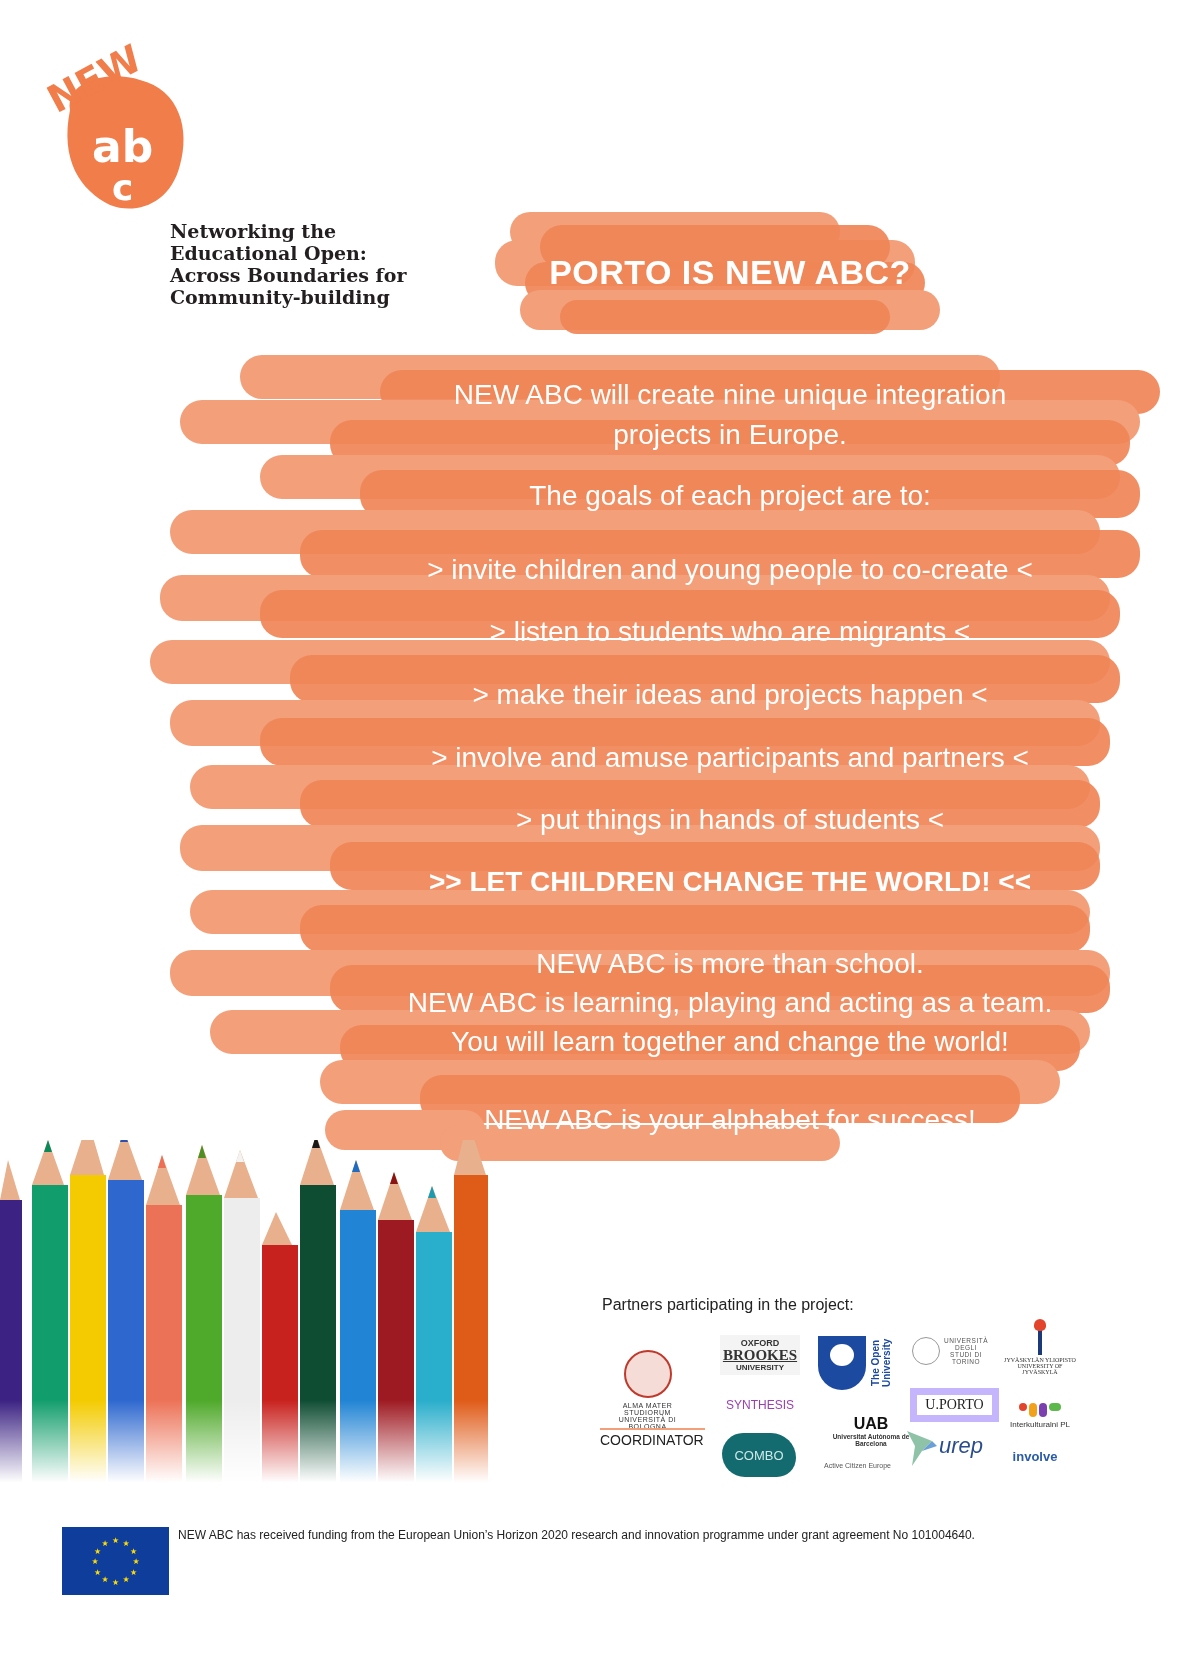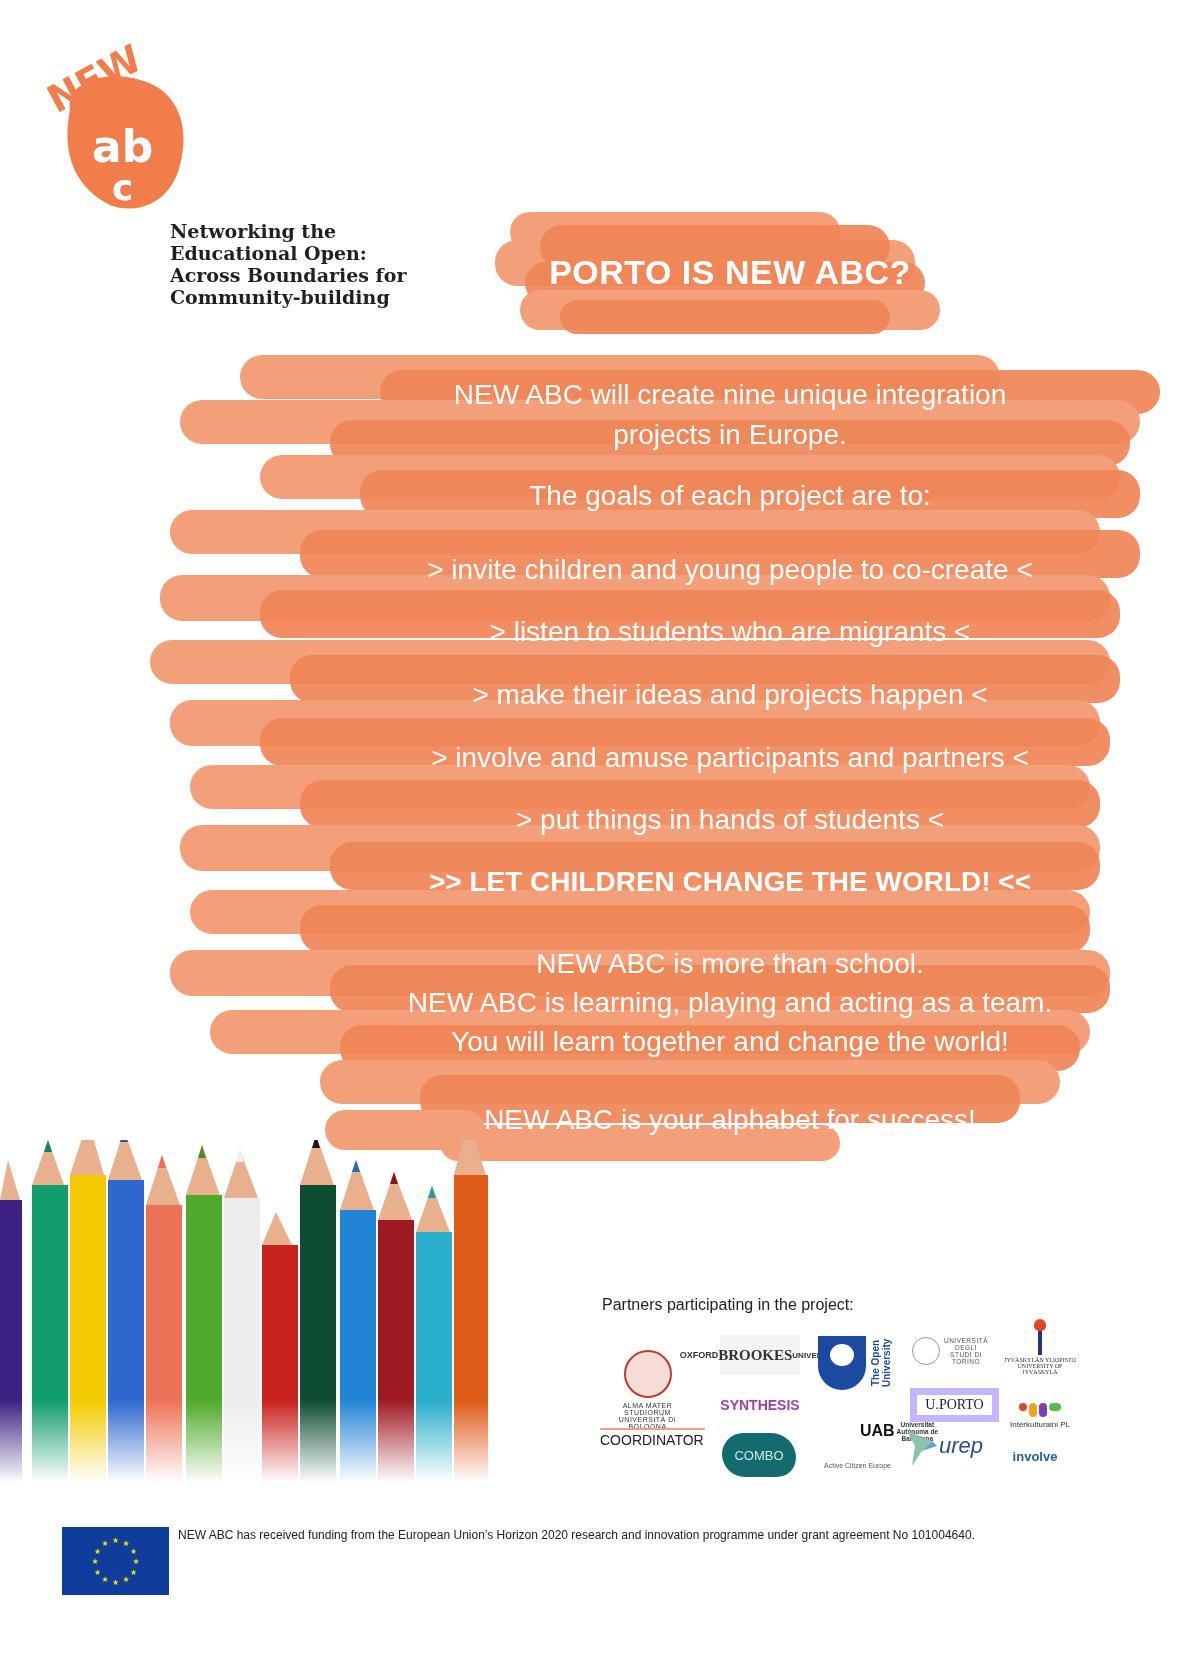--- a/index.html
+++ b/index.html
@@ -169,39 +169,39 @@
 
 <div class="abs partners-title">Partners participating in the project:</div>
 
 <div class="logo-box" style="left:600px;top:1350px;width:95px;height:80px;flex-direction:column;">
   <div style="width:44px;height:44px;border-radius:50%;border:2px solid #c0392b;background:#f6dcd7;"></div>
   <div style="font-size:7px;margin-top:4px;letter-spacing:0.5px;">ALMA MATER STUDIORUM UNIVERSITÀ DI BOLOGNA</div>
 </div>
 <div class="abs" style="left:600px;top:1428px;width:105px;height:2px;background:#f29f7a;"></div>
 <div class="abs" style="left:600px;top:1432px;font-size:14px;color:#222;">COORDINATOR</div>
 
-<div class="logo-box" style="left:720px;top:1335px;width:80px;height:40px;flex-direction:row;background:#f4f4f4;">
+<div class="logo-box" style="left:720px;top:1335px;width:80px;height:40px;flex-direction:column;background:#f4f4f4;">
   <div style="font-size:9px;font-weight:bold;line-height:9px;">OXFORD</div>
-  <div style="font-size:15px;font-family:'Liberation Serif',serif;font-weight:bold;line-height:15px;">BROOKES</div>
+  <div style="font-size:15px;font-family:'Liberation Serif',serif;font-weight:bold;line-height:15px;text-decoration:underline;">BROOKES</div>
   <div style="font-size:8px;font-weight:bold;line-height:9px;">UNIVERSITY</div>
 </div>
-<div class="logo-box" style="left:720px;top:1390px;width:80px;height:30px;color:#9b3fb0;font-size:14px;font-weight:bold;">
+<div class="logo-box" style="left:720px;top:1390px;width:80px;height:30px;color:#9b3fb0;font-size:12px;font-weight:normal;">
   <span>SYNTHESIS</span>
 </div>
 <div class="logo-box" style="left:722px;top:1433px;width:74px;height:44px;background:#136b6f;border-radius:22px 26px 20px 24px;color:#cfe9e8;font-size:13px;">
   <span>COMBO</span>
 </div>
 
 <div class="logo-box" style="left:815px;top:1335px;width:80px;height:55px;">
   <div style="width:48px;height:54px;background:#1c4aa0;border-radius:0 0 24px 24px;position:relative;">
     <div style="position:absolute;left:12px;top:8px;width:24px;height:22px;background:#fff;border-radius:50%;"></div>
   </div>
   <div style="writing-mode:vertical-rl;transform:rotate(180deg);color:#1c4aa0;font-size:10px;font-weight:bold;margin-left:4px;">The Open University</div>
 </div>
-<div class="logo-box" style="left:860px;top:1410px;width:80px;height:42px;flex-direction:row;justify-content:flex-end;">
+<div class="logo-box" style="left:831px;top:1410px;width:80px;height:42px;flex-direction:column;">
   <div style="font-size:16px;font-weight:bold;color:#111;">UAB</div>
   <div style="font-size:6.5px;font-weight:bold;">Universitat Autònoma de Barcelona</div>
 </div>
 <div class="logo-box" style="left:815px;top:1458px;width:85px;height:14px;font-size:7px;color:#555;">
   <span>Active Citizen Europe</span>
 </div>
 
 <div class="logo-box" style="left:910px;top:1335px;width:80px;height:32px;font-size:6.5px;letter-spacing:0.5px;color:#555;">
   <div style="width:26px;height:26px;border-radius:50%;border:1px solid #999;margin-right:4px;"></div>
   <span style="width:45px;">UNIVERSITÀ DEGLI STUDI DI TORINO</span>

